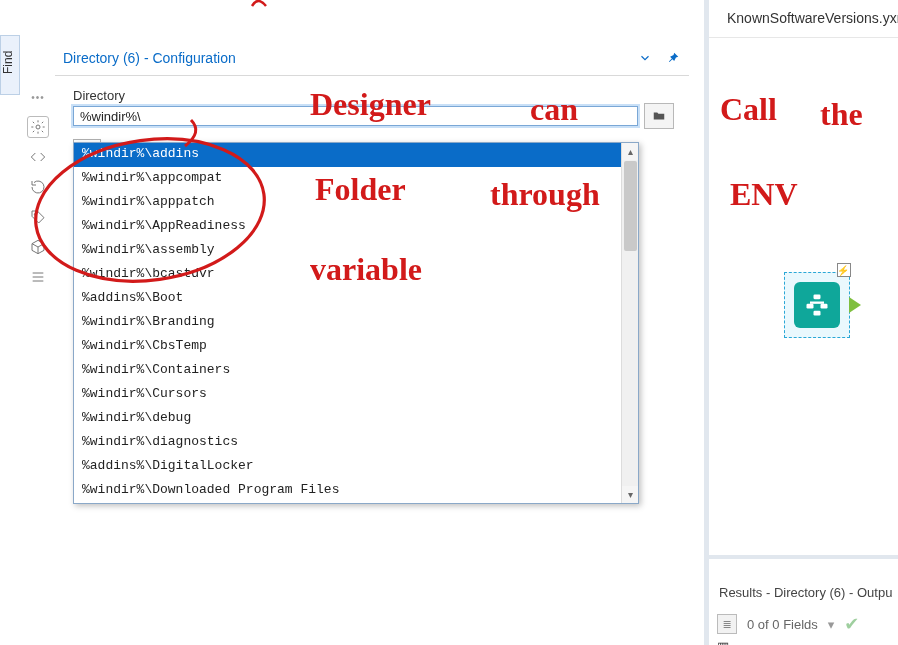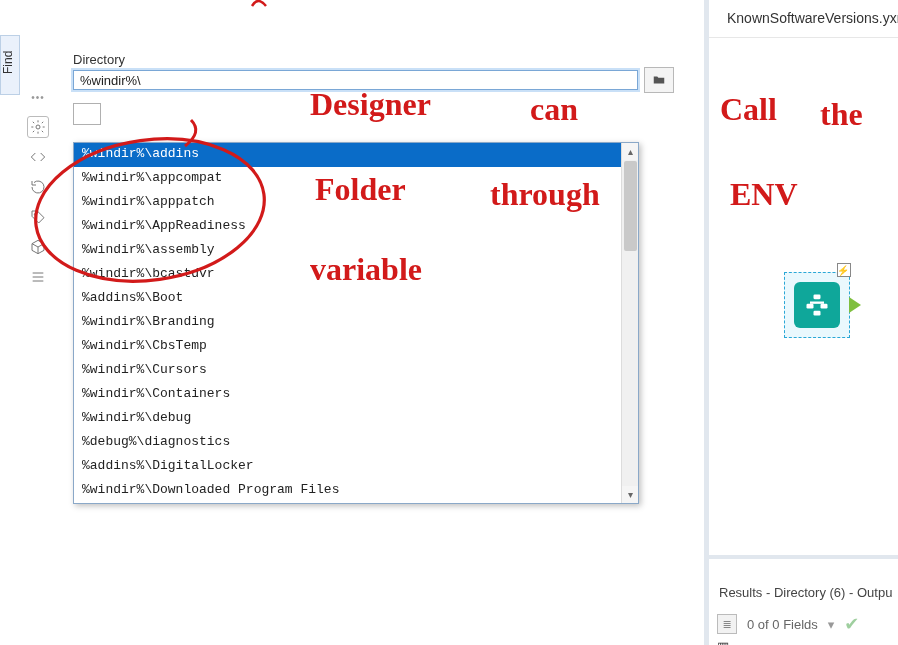--- a/index.html
+++ b/index.html
@@ -252,20 +252,35 @@
       </svg>
   </div>
   <div class="tool-icon">
     <svg viewBox="0 0 24 24">
         <path d="M4 6h16M4 12h16M4 18h16"></path>
       </svg>
   </div>
 </div>
 
 <div class="config-panel">
+  <div class="panel-header">
+    <span class="title">Directory (6) - Configuration</span>
+    <span class="right">
+      <span class="chev-icon">
+        <svg viewBox="0 0 24 24">
+            <path d="M6 9l6 6 6-6" fill="none" stroke="#0a6cc8" stroke-width="2"></path>
+          </svg>
+      </span>
+      <span class="pin-icon">
+        <svg viewBox="0 0 24 24">
+            <path d="M14 3l7 7-4 1-3 6-3-3-5 5-1-1 5-5-3-3 6-3z"></path>
+          </svg>
+      </span>
+    </span>
+  </div>
 
   <div class="dir-section">
     <div class="dir-label">Directory</div>
     <div class="input-row">
       <input class="dir-input" type="text" value="%windir%\" style="">
       <div class="browse-btn">
         <svg viewBox="0 0 24 24">
             <path d="M3 6h6l2 2h10v10H3z"></path>
           </svg>
       </div>
@@ -278,24 +293,24 @@
   <div class="dropdown-inner" id="dd-list">
       <div class="dd-item selected">%windir%\addins</div>
       <div class="dd-item">%windir%\appcompat</div>
       <div class="dd-item">%windir%\apppatch</div>
       <div class="dd-item">%windir%\AppReadiness</div>
       <div class="dd-item">%windir%\assembly</div>
       <div class="dd-item">%windir%\bcastdvr</div>
       <div class="dd-item">%addins%\Boot</div>
       <div class="dd-item">%windir%\Branding</div>
       <div class="dd-item">%windir%\CbsTemp</div>
+      <div class="dd-item">%windir%\Containers</div>
       <div class="dd-item">%windir%\Cursors</div>
-      <div class="dd-item">%windir%\Containers</div>
       <div class="dd-item">%windir%\debug</div>
-      <div class="dd-item">%debug%\diagnostics</div>
+      <div class="dd-item">%windir%\diagnostics</div>
       <div class="dd-item">%addins%\DigitalLocker</div>
       <div class="dd-item">%windir%\Downloaded Program Files</div>
     </div>
   <div class="dd-scrollbar">
     <div class="up">▴</div>
     <div class="thumb"></div>
     <div class="down">▾</div>
   </div>
 </div>
 

